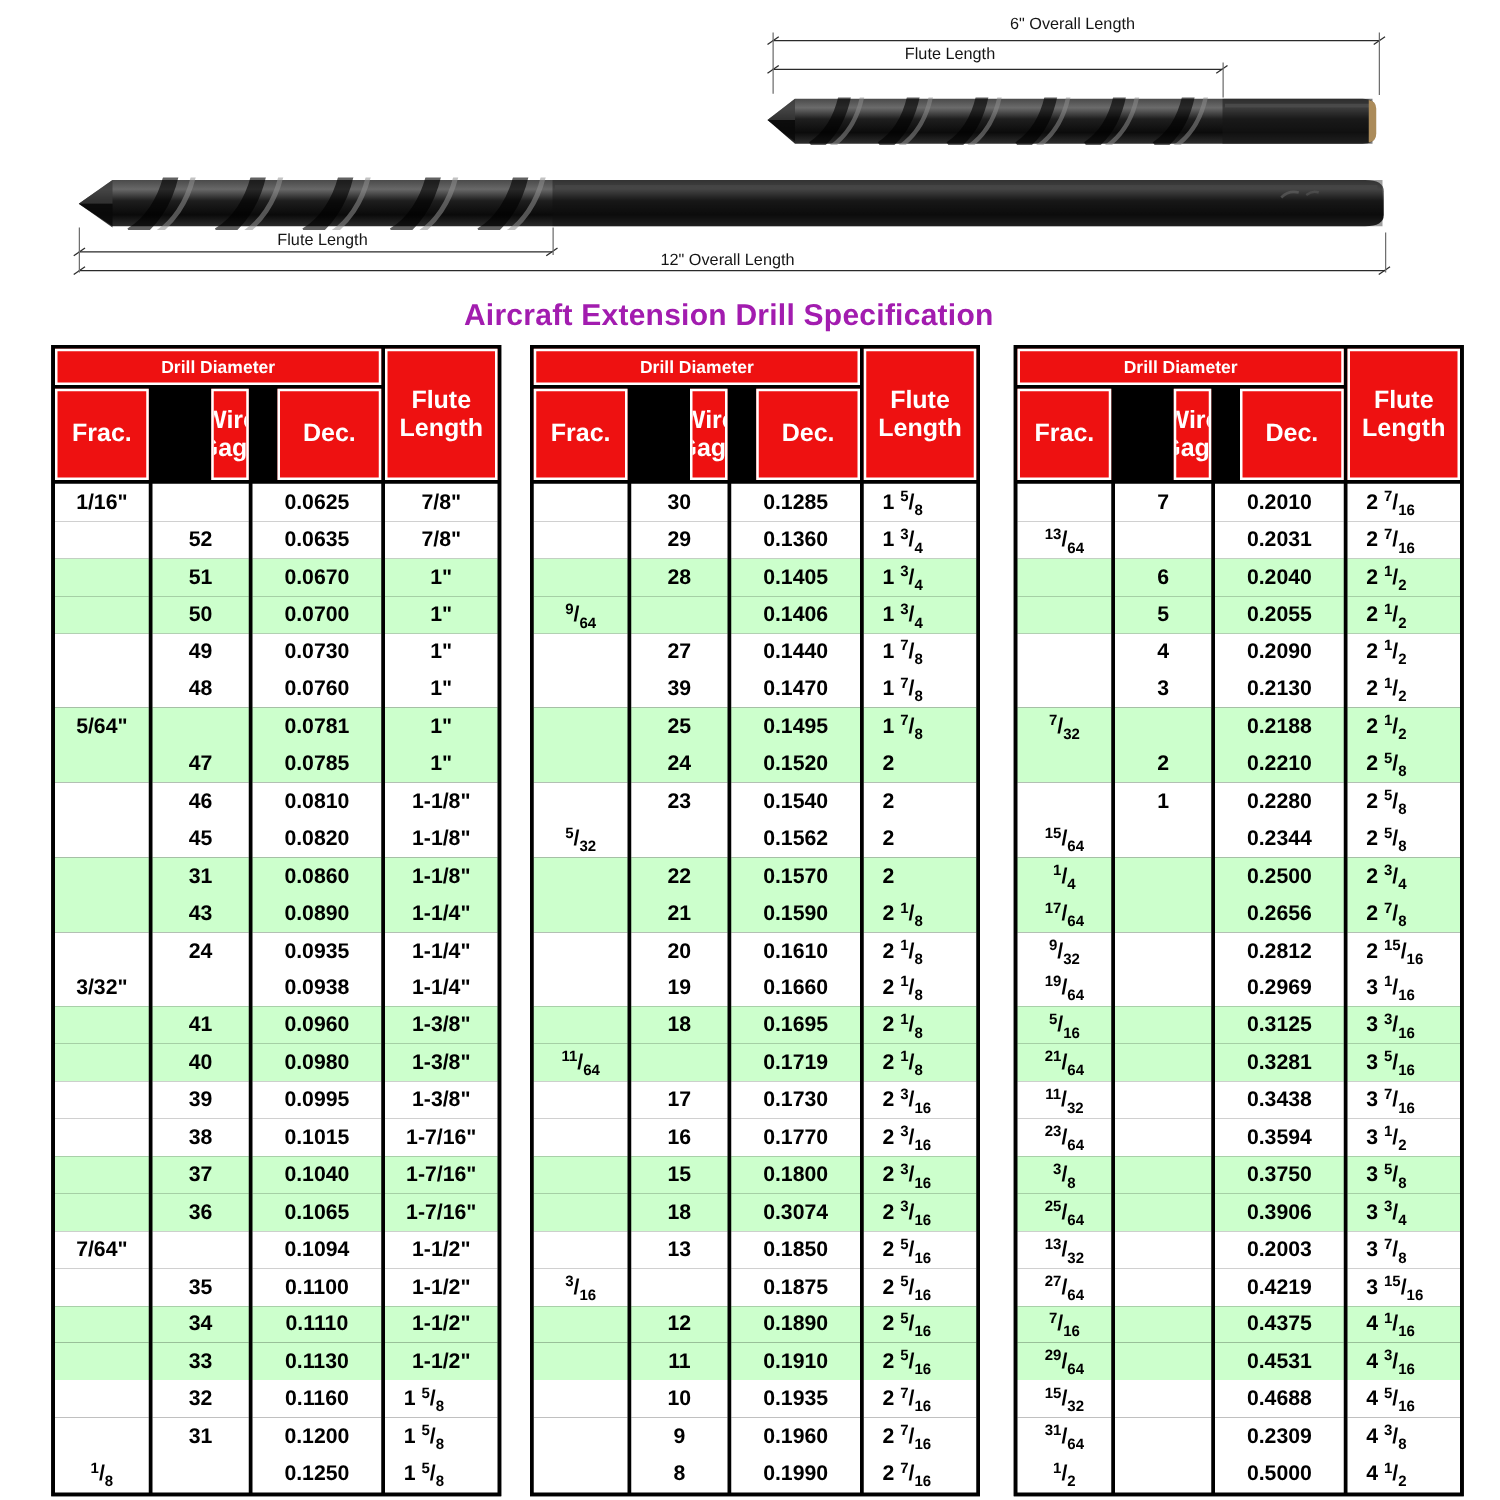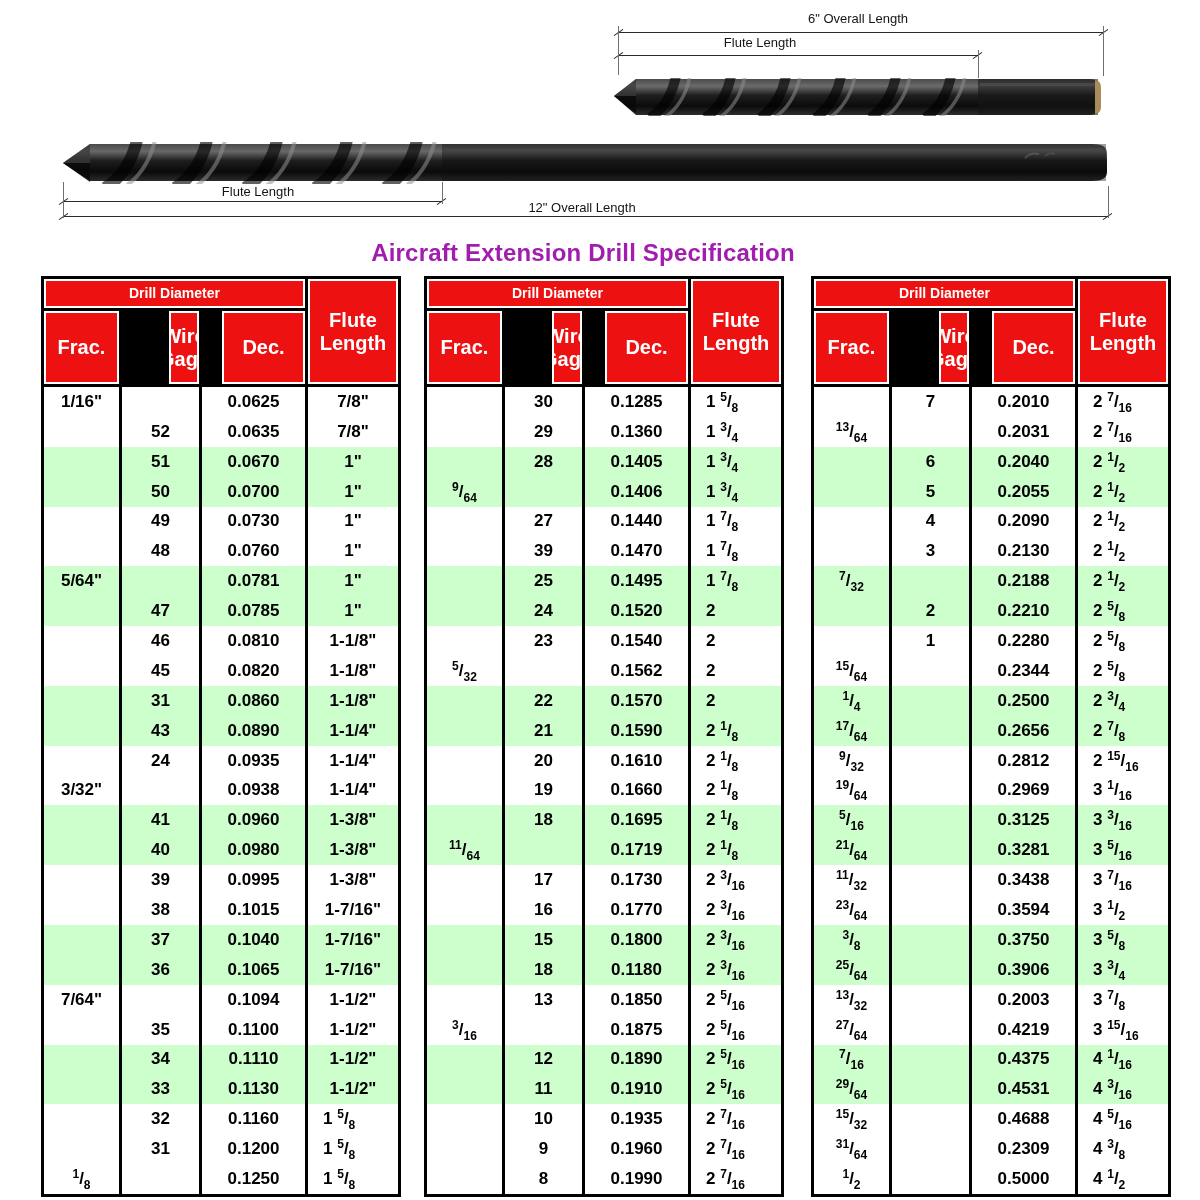--- a/index.html
+++ b/index.html
@@ -735,21 +735,21 @@
         <div class="cell band-g fl-left">
           <span>2&nbsp;<sup>3</sup>/<sub>16</sub></span>
         </div>
         <div class="cell band-g">
           <span></span>
         </div>
         <div class="cell band-g">
           <span>18</span>
         </div>
         <div class="cell band-g">
-          <span>0.1180</span>
+          <span>0.3074</span>
         </div>
         <div class="cell band-g fl-left">
           <span>2&nbsp;<sup>3</sup>/<sub>16</sub></span>
         </div>
         <div class="cell band-w">
           <span></span>
         </div>
         <div class="cell band-w">
           <span>13</span>
         </div>

